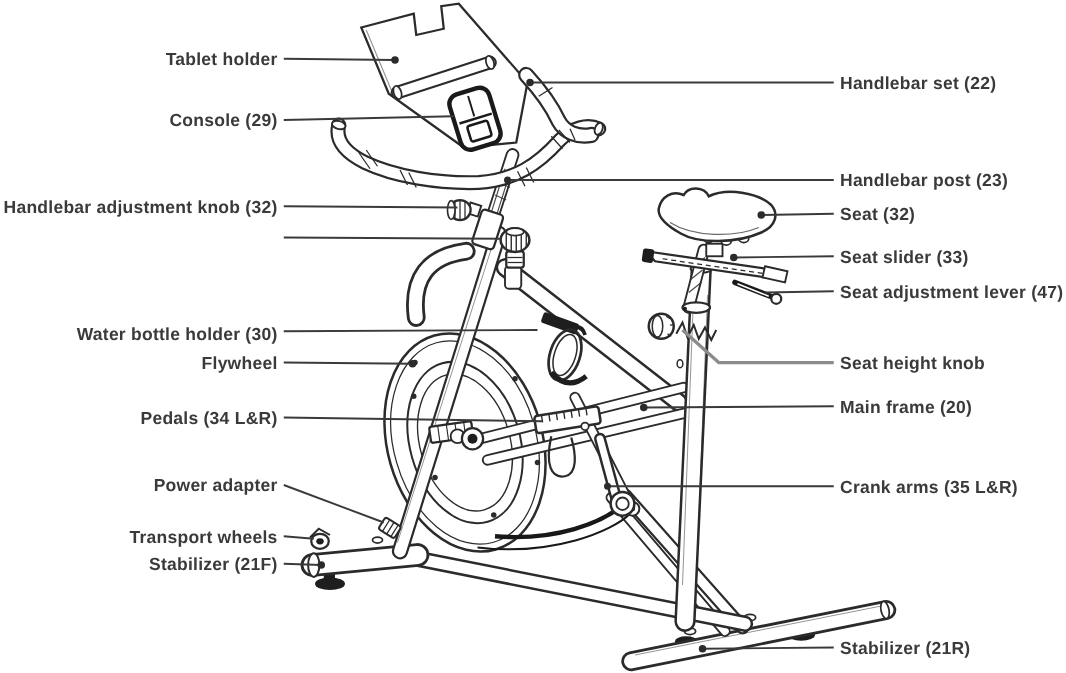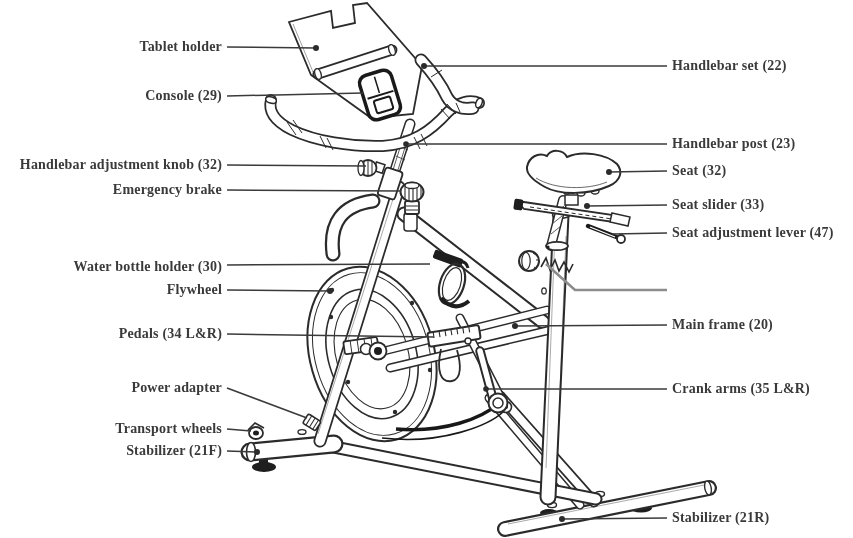--- a/index.html
+++ b/index.html
@@ -1,21 +1,21 @@
 <!DOCTYPE html>
 <html><head>
 <meta charset="utf-8">
 <style>
   html,body{margin:0;padding:0;background:#fff;}
   .stage{
     position:relative;
     width:853px;height:538px;
     background:#ffffff;
     overflow:hidden;
-    font-family:Liberation Serif, serif;
+    font-family:Liberation Sans, sans-serif;
   }
   .stage svg{position:absolute;left:0;top:0;}
   .lbl{
     position:absolute;
     height:18px;line-height:18px;
     font-size:14px;font-weight:bold;
     letter-spacing:.2px;
     color:#3a3a3a;
     white-space:nowrap;
   }
@@ -312,30 +312,30 @@
       <line class="leader" x1="667" y1="389" x2="486" y2="389"></line>
       <circle class="dot" cx="486" cy="389" r="2.8"></circle>
       <line class="leader" x1="667" y1="518" x2="562" y2="519"></line>
       <circle class="dot" cx="562" cy="519" r="3"></circle>
     </g>
   </svg>
 
   <div class="lbl left" style="top:38px">Tablet holder</div>
   <div class="lbl left" style="top:87px">Console (29)</div>
   <div class="lbl left" style="top:156px">Handlebar adjustment knob (32)</div>
-  <div class="lbl left" style="top:181px">Emergency brake</div>
   <div class="lbl left" style="top:258px">Water bottle holder (30)</div>
   <div class="lbl left" style="top:281px">Flywheel</div>
   <div class="lbl left" style="top:325px">Pedals (34 L&amp;R)</div>
   <div class="lbl left" style="top:379px">Power adapter</div>
   <div class="lbl left" style="top:420px">Transport wheels</div>
   <div class="lbl left" style="top:442px">Stabilizer (21F)</div>
 
   <div class="lbl right" style="top:57px">Handlebar set (22)</div>
   <div class="lbl right" style="top:135px">Handlebar post (23)</div>
   <div class="lbl right" style="top:162px">Seat (32)</div>
   <div class="lbl right" style="top:196px">Seat slider (33)</div>
   <div class="lbl right" style="top:224px">Seat adjustment lever (47)</div>
+  <div class="lbl right" style="top:281px">Seat height knob</div>
   <div class="lbl right" style="top:316px">Main frame (20)</div>
   <div class="lbl right" style="top:380px">Crank arms (35 L&amp;R)</div>
   <div class="lbl right" style="top:509px">Stabilizer (21R)</div>
 
 </div>
 
 </body></html>

